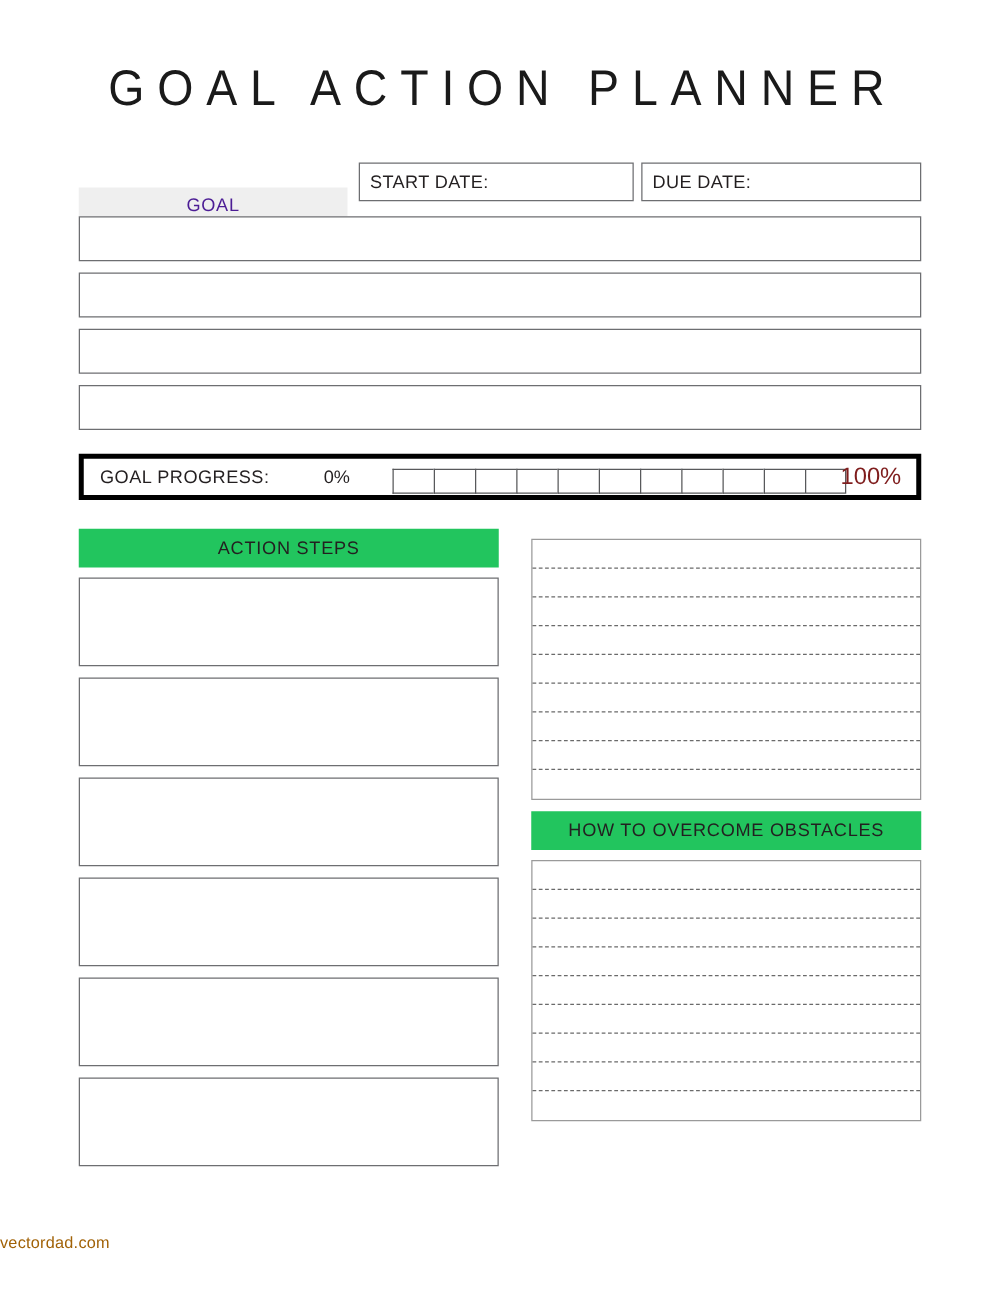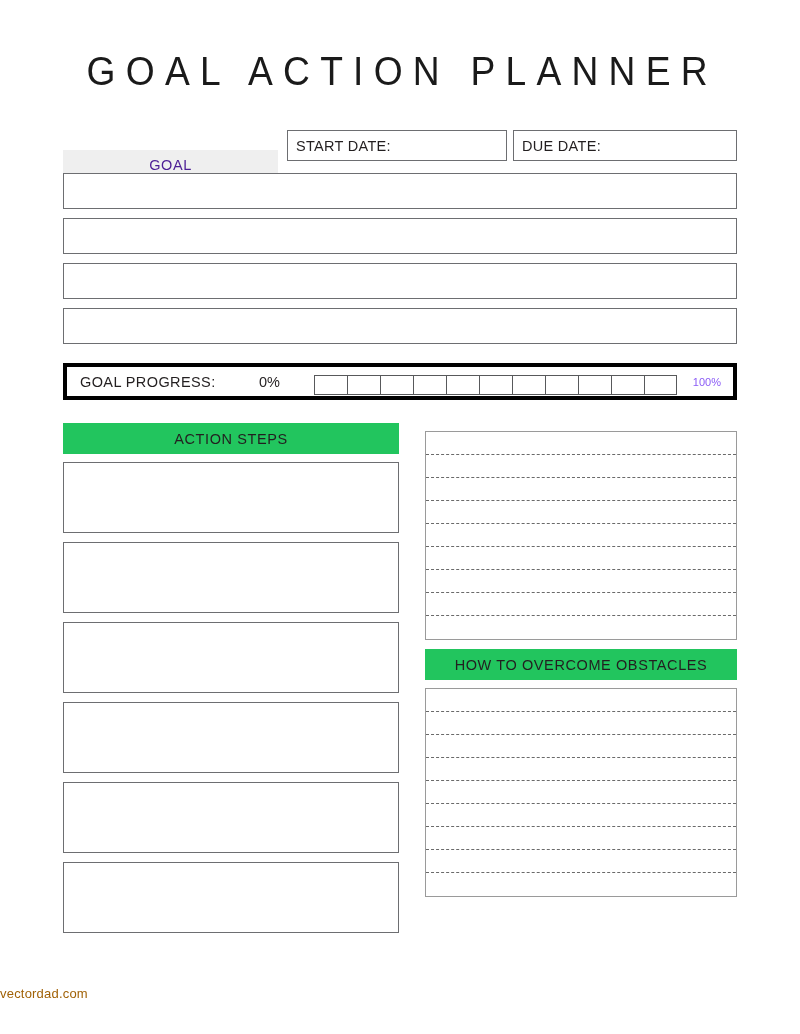--- a/index.html
+++ b/index.html
@@ -143,22 +143,22 @@
     width: 33px;
     height: 20px;
     border: 1px solid #58595b;
     border-right: none;
     background: #ffffff;
   }
   .prog-cell:last-child { border-right: 1px solid #58595b; }
   .prog-hundred {
     position: absolute;
     right: 12px;
-    font-size: 11px;
-    color: #8b5cf6;
+    font-size: 19px;
+    color: #7f1d1d;
   }
 
   
   .col-left {
     position: absolute;
     left: 0;
     top: 423px;
     width: 336px;
   }
   .col-right {

